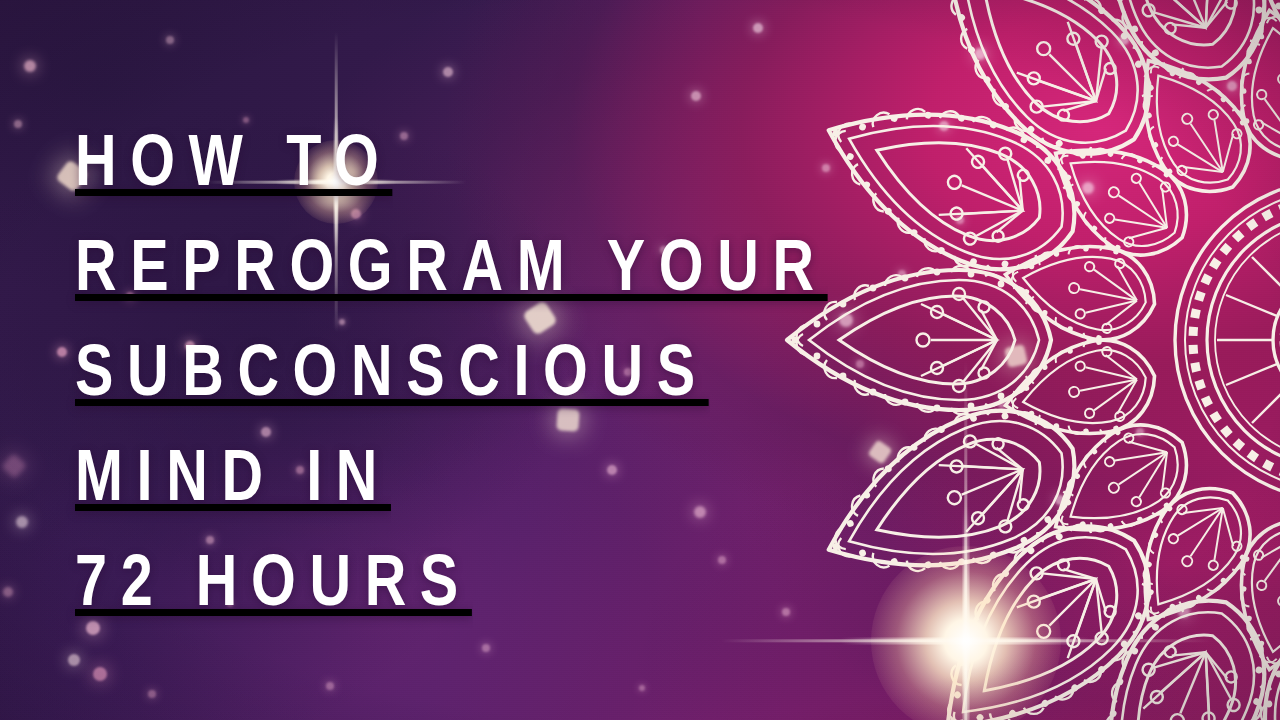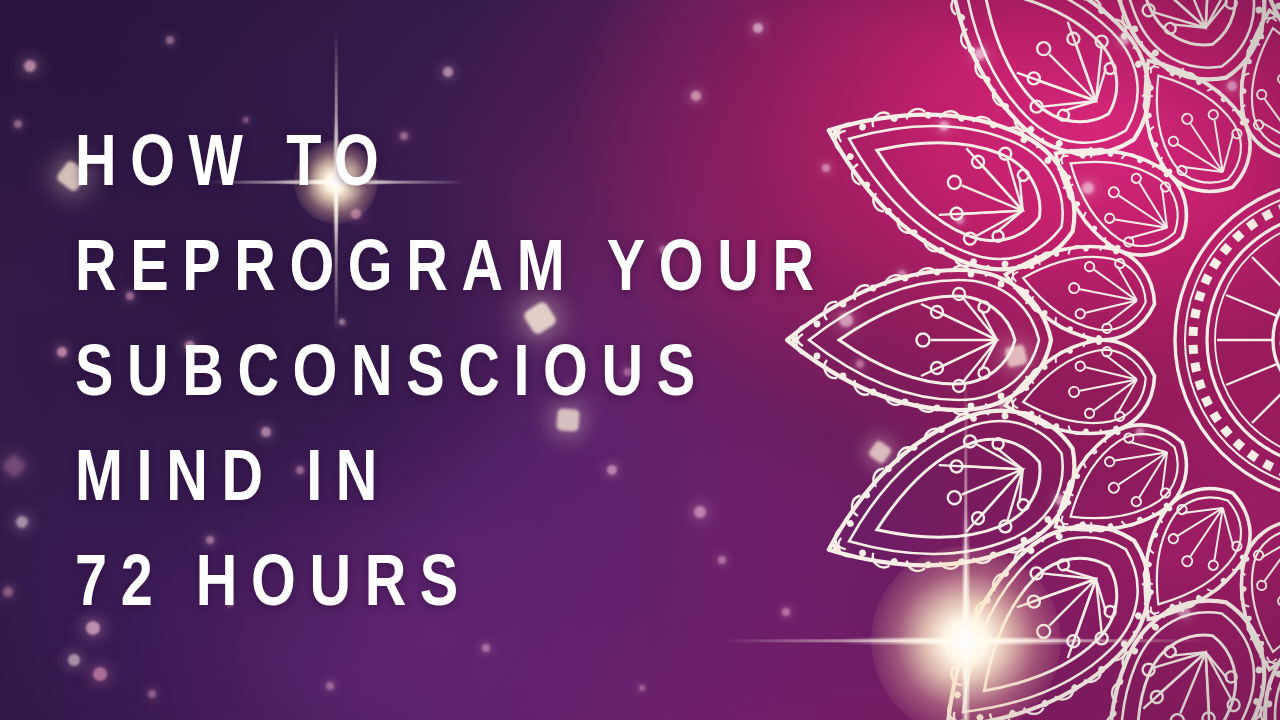--- a/index.html
+++ b/index.html
@@ -70,20 +70,21 @@
     width:760px;height:800px;
     pointer-events:none;
   }
   #mandala svg{display:block;width:100%;height:100%;overflow:visible;}
 
   
   #headline{
     position:absolute;
     left:75px;top:108px;
     z-index:6;
+    text-decoration:underline;
   }
   .hl-line{
     color:#ffffff;
     font-weight:700;
     font-size:72px;
     line-height:105px;
     letter-spacing:17px;
     white-space:nowrap;
     transform:scaleX(.80);
     transform-origin:left center;

